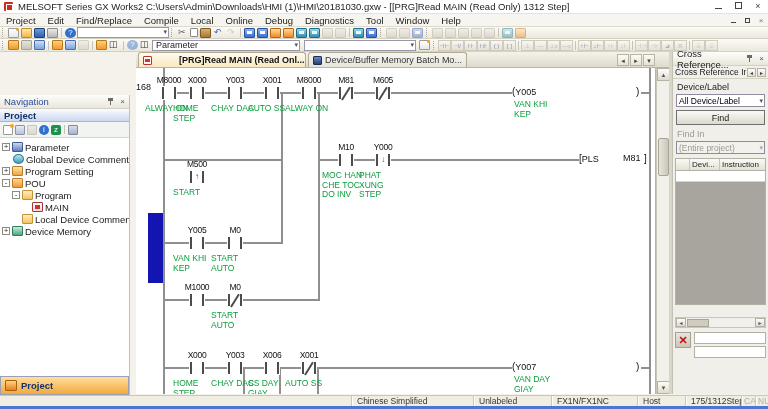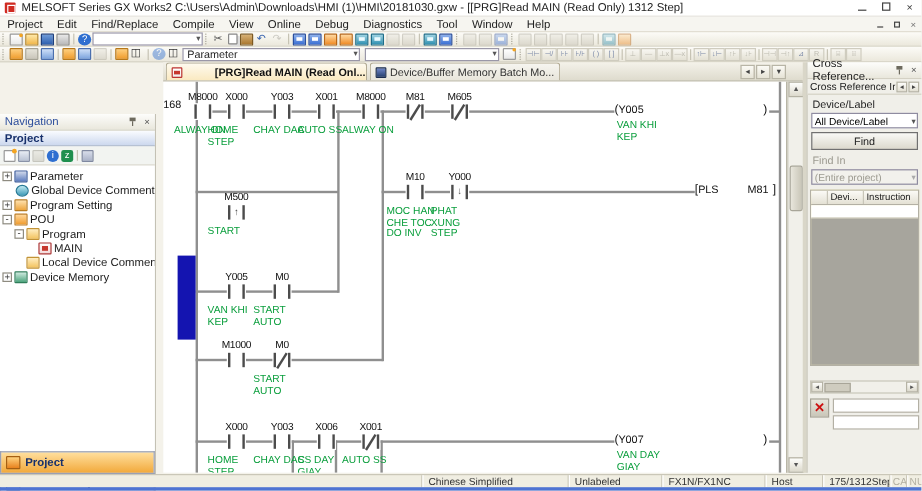--- a/index.html
+++ b/index.html
@@ -136,21 +136,21 @@
   #cr-tabrow .cr-tab-label{flex:1; font-size:8.5px; color:#222; white-space:nowrap; overflow:hidden;}
   .cr-arrow{width:9px;height:9px;border:1px solid #b5b2a4;background:linear-gradient(#fdfdfb,#e2dfd2);font-size:6px;line-height:8px;text-align:center;color:#444;margin-left:1px;}
   .cr-label { padding:3px 4px 1px; color:#222; }
   .cr-label.dim { color:#9c9a90; }
   .cr-combo { margin:1px 3px; height:13px; background:#fff; border:1px solid #8f8ca0; position:relative; font-size:8.5px; padding:1px 10px 0 2px; white-space:nowrap; overflow:hidden;}
   .cr-combo::after{content:"▾";position:absolute;right:1px;top:2px;font-size:7px;color:#555;}
   .cr-combo.dim{background:#f2f1ec;color:#9c9a90;}
   .cr-combo.dim::after{color:#aaa;}
   .cr-btn { margin:3px 3px 1px; height:15px; background:linear-gradient(#f9f9f6,#dcd9cd); border:1px solid #707070; text-align:center; line-height:14px; color:#222; }
   .cr-btn.dim { color:#9c9a90; border-color:#b3b0a4; }
-  #cr-table { margin:4px 2px 12px; border:1px solid #b3b0a4; background:#fef9c3; height:147px; position:relative;}
+  #cr-table { margin:4px 2px 12px; border:1px solid #b3b0a4; background:#0f766e; height:147px; position:relative;}
   #cr-thead { display:flex; height:12px; background:linear-gradient(#fbfaf6,#e4e1d4); border-bottom:1px solid #b3b0a4; }
   #cr-thead div { border-right:1px solid #c8c5b8; padding:1px 2px; font-size:8px; color:#222; white-space:nowrap; overflow:hidden;}
   #cr-row1 { height:11px; border-bottom:1px solid #d8d5c8; background:#fff;}
   #cr-graybody { position:absolute; left:0; right:0; top:23px; bottom:0; background:#a7a59d; }
   #cr-hscroll { margin:2px 2px 0; height:11px; background:#f1f0ea; border:1px solid #c9c6ba; position:relative; }
   .hs-arrow{position:absolute;top:0;width:10px;height:9px;background:linear-gradient(#fdfdfb,#dddacd);border:1px solid #b5b2a4;font-size:5px;text-align:center;line-height:8px;color:#555;}
   #hs-thumb{position:absolute;left:11px;top:1px;width:22px;height:8px;background:#cfccbf;border:1px solid #a8a598;}
   #cr-bottom { margin-top:3px; position:relative; height:30px; }
   #cr-xicon { position:absolute; left:2px; top:1px; width:16px; height:16px; background:linear-gradient(#e8e6dc,#c9c6b8); border:1px solid #a5a295; color:#cc1111; font-size:11px; font-weight:bold; text-align:center; line-height:15px;}
   .cr-field { position:absolute; left:21px; width:72px; height:12px; background:#fff; border:1px solid #b3b0a4; }
@@ -172,21 +172,21 @@
     <div class="win-btn"><span class="win-min-glyph"></span></div>
     <div class="win-btn"><span class="win-max-glyph"></span></div>
     <div class="win-btn">×</div>
   </div>
 
   <div class="abs" id="menubar">
     <div class="menu-item">Project</div>
     <div class="menu-item">Edit</div>
     <div class="menu-item">Find/Replace</div>
     <div class="menu-item">Compile</div>
-    <div class="menu-item">View</div>
+    <div class="menu-item">Local</div>
     <div class="menu-item">Online</div>
     <div class="menu-item">Debug</div>
     <div class="menu-item">Diagnostics</div>
     <div class="menu-item">Tool</div>
     <div class="menu-item">Window</div>
     <div class="menu-item">Help</div>
     <div id="menu-spacer"></div>
     <div class="mdi-btn"><span class="win-min-glyph" style="width:5px;height:5px;"></span></div>
     <div class="mdi-btn"><span class="win-max-glyph" style="width:5px;height:5px;"></span></div>
     <div class="mdi-btn">×</div>

